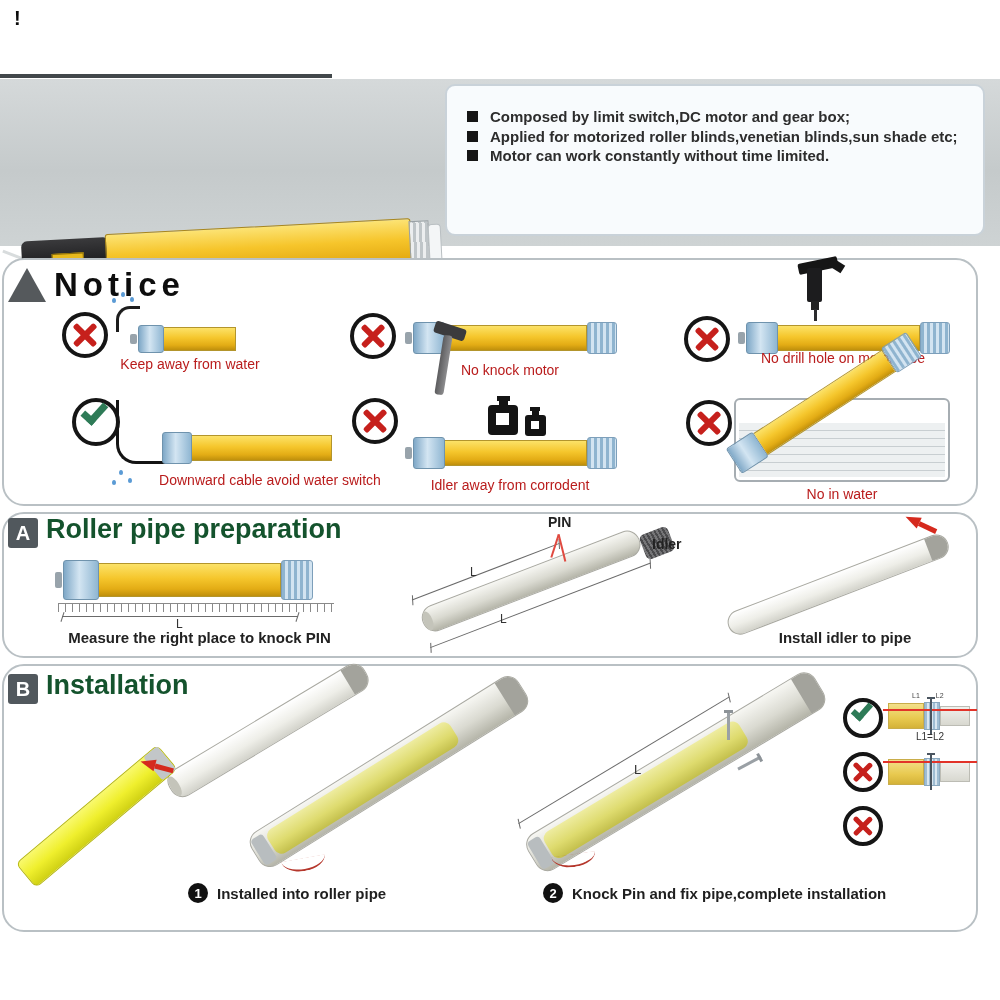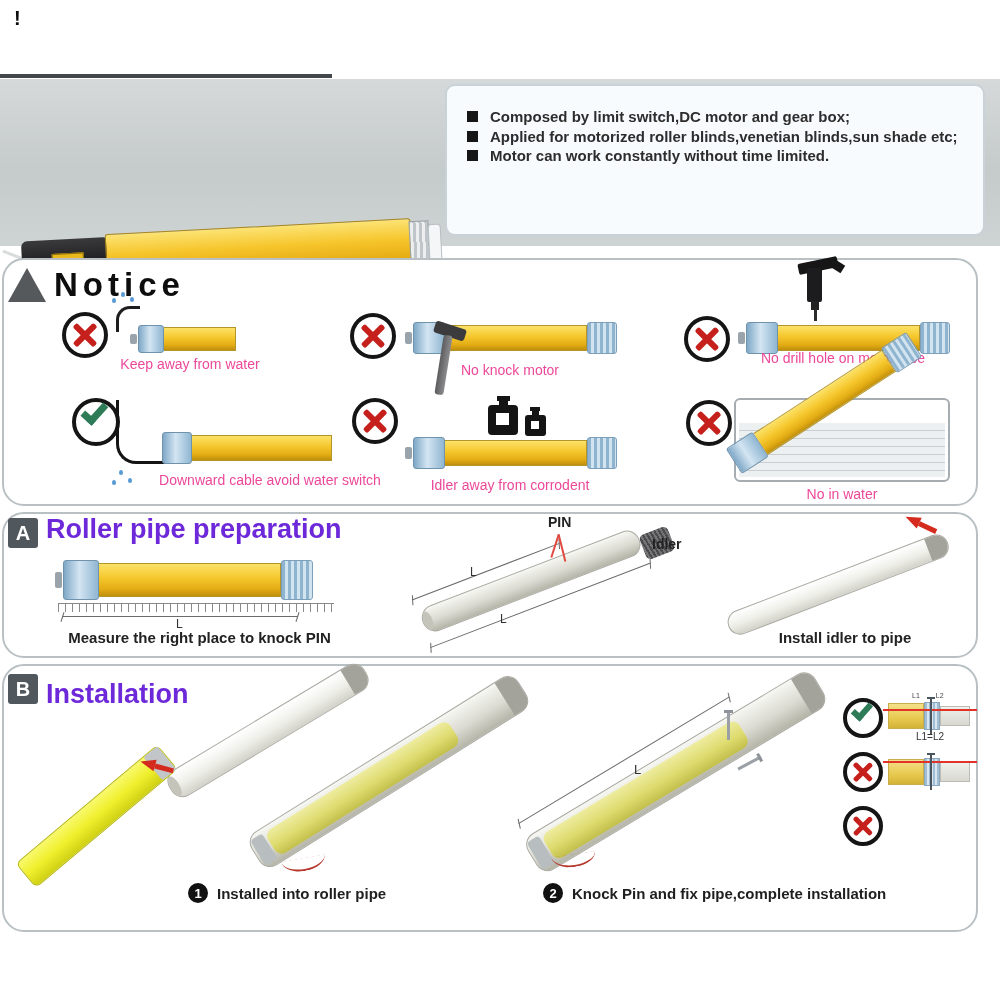--- a/index.html
+++ b/index.html
@@ -34,41 +34,41 @@
   .sect-a { top:512px; height:146px; }
   .sect-b { top:664px; height:268px; }
 
   .warn-tri { position:absolute; left:8px; top:268px; width:0; height:0;
               border-left:19px solid transparent; border-right:19px solid transparent; border-bottom:34px solid #55595c; }
   .warn-ex  { position:absolute; left:14px; top:7px; font-size:20px; font-weight:bold; color:#0b0b0b; }
   .notice-title { position:absolute; left:54px; top:266px; font-size:33px; font-weight:bold; color:#0d0d0d; letter-spacing:5px; }
 
   .badge { position:absolute; width:30px; height:30px; background:#51585d; color:#fff; font-size:20px; font-weight:bold;
            display:flex; align-items:center; justify-content:center; border-radius:3px; }
-  .sect-title { position:absolute; font-size:27px; font-weight:bold; color:#6d28d9; }
+  .sect-title { position:absolute; font-size:27px; font-weight:bold; color:#14532d; }
 
   
   .mark { position:absolute; background:#fff; border-radius:50%; }
   .mark .bar { position:absolute; left:50%; top:50%; width:76%; height:15%; background:#c6201c; border-radius:2px; }
   .mark .bar.b1 { transform:translate(-50%,-50%) rotate(45deg); }
   .mark .bar.b2 { transform:translate(-50%,-50%) rotate(-45deg); }
   .mark .tick { position:absolute; left:16%; top:6%; width:62%; height:38%;
                 border-left:7px solid #2e7b57; border-bottom:7px solid #2e7b57; transform:rotate(-48deg); }
 
   
   .tube { position:absolute; display:flex; align-items:center; }
   .t-nub { flex:0 0 auto; width:7px; height:38%; background:#98a3ab; border-radius:2px; margin-right:1px; }
   .t-head { flex:0 0 auto; width:15%; height:100%; border:1px solid #6f93ad; border-radius:3px;
             background:linear-gradient(90deg,#7fa8c7,#d3e5f2 45%,#8fb6d2); }
   .t-body { flex:1; height:84%; border:1px solid #b3952c; border-left:none;
             background:linear-gradient(180deg,#fce268,#f5c62c 45%,#e3ac15 78%,#bf8f0c); }
   .t-crown { flex:0 0 auto; width:14%; height:100%; border:1px solid #7d9fba; border-radius:3px;
              background:repeating-linear-gradient(90deg,#8fb4cf 0 3px,#d3e4f1 3px 6px); }
 
-  .caption { position:absolute; font-size:14px; color:#ec4899; text-align:center; }
+  .caption { position:absolute; font-size:14px; color:#b91c1c; text-align:center; }
   .caption.bold { font-weight:bold; font-size:15px; color:#222; }
 
   
   .wire1 { position:absolute; left:116px; top:306px; width:24px; height:26px;
            border-left:3px solid #1d1d1d; border-top:3px solid #1d1d1d; border-top-left-radius:14px; }
   .drop  { position:absolute; width:4px; height:5px; background:#5b9bd5; border-radius:50% 50% 50% 50%/60% 60% 40% 40%; }
   .hammer { position:absolute; left:424px; top:320px; width:60px; height:80px; }
   .h-head { position:absolute; left:10px; top:5px; width:32px; height:12px; background:#3b3b3d; border-radius:3px; transform:rotate(18deg); }
   .h-handle { position:absolute; left:15px; top:15px; width:9px; height:60px; border-radius:3px;
               background:linear-gradient(90deg,#5c5c5e,#8d8d8f); transform:rotate(9deg); }
@@ -319,21 +319,21 @@
     </div>
     <div class="arrow" style="left:192px;top:6px;transform:rotate(25deg);">
       <div class="headt"></div>
       <div class="tail"></div>
     </div>
   </div>
   <div class="caption bold" style="left:745px;top:629px;width:200px;">Install idler to pipe</div>
 
   <div class="sect sect-b"></div>
   <div class="badge" style="left:8px;top:674px;">B</div>
-  <div class="sect-title" style="left:46px;top:670px;margin-top:9px;">Installation</div>
+  <div class="sect-title" style="left:46px;top:670px;">Installation</div>
 
   <div class="grp" style="left:178px;top:772px;width:228px;height:30px;transform:rotate(-31deg);transform-origin:0 100%;">
     <div class="pipe white" style="left:0;top:0;width:228px;height:30px;">
       <div class="cap-end"></div>
       <div class="open-end"></div>
     </div>
   </div>
   <div class="motor-b1" style="left:36px;top:856px;width:185px;height:32px;transform:rotate(-40deg);transform-origin:0 100%;">
     <div class="silver"></div>
   </div>

